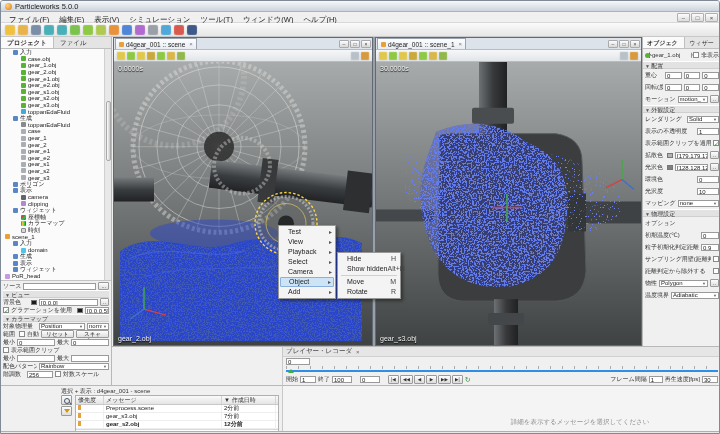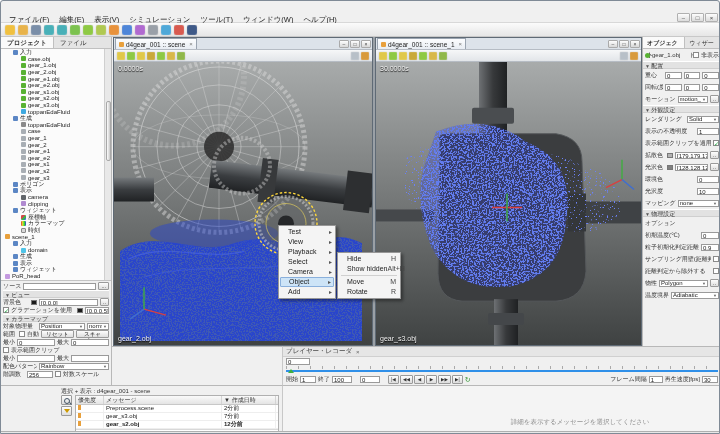--- a/index.html
+++ b/index.html
@@ -125,20 +125,24 @@
   .submenu{position:absolute;left:336px;top:251px;width:64px;background:#f4f4f4;border:1px solid #979797;box-shadow:2px 2px 3px rgba(0,0,0,.4);padding:1px;z-index:51;}
   .sm-item{display:flex;height:10px;line-height:10px;font-size:7px;color:#222;padding:0 3px 0 8px;white-space:nowrap;}
   .sm-item .smkey{margin-left:auto;color:#444;}
   .sm-sep{height:1px;background:#d0d0d0;margin:1px 2px;}
 </style>
 </head>
 <body>
 
 <div class="frame">
 
+  <div class="titlebar">
+    <span class="appico"></span>
+    <span class="title-text">Particleworks 5.0.0</span>
+  </div>
 
   <div class="menubar">
     <span><span class="menu-item">ファイル(F)</span><span class="menu-item">編集(E)</span><span class="menu-item">表示(V)</span><span class="menu-item">シミュレーション</span><span class="menu-item">ツール(T)</span><span class="menu-item">ウィンドウ(W)</span><span class="menu-item">ヘルプ(H)</span></span>
     <span class="mdi-controls">
         <span class="mdi-btn">–</span>
         <span class="mdi-btn">□</span>
         <span class="mdi-btn">×</span>
       </span>
   </div>
 

